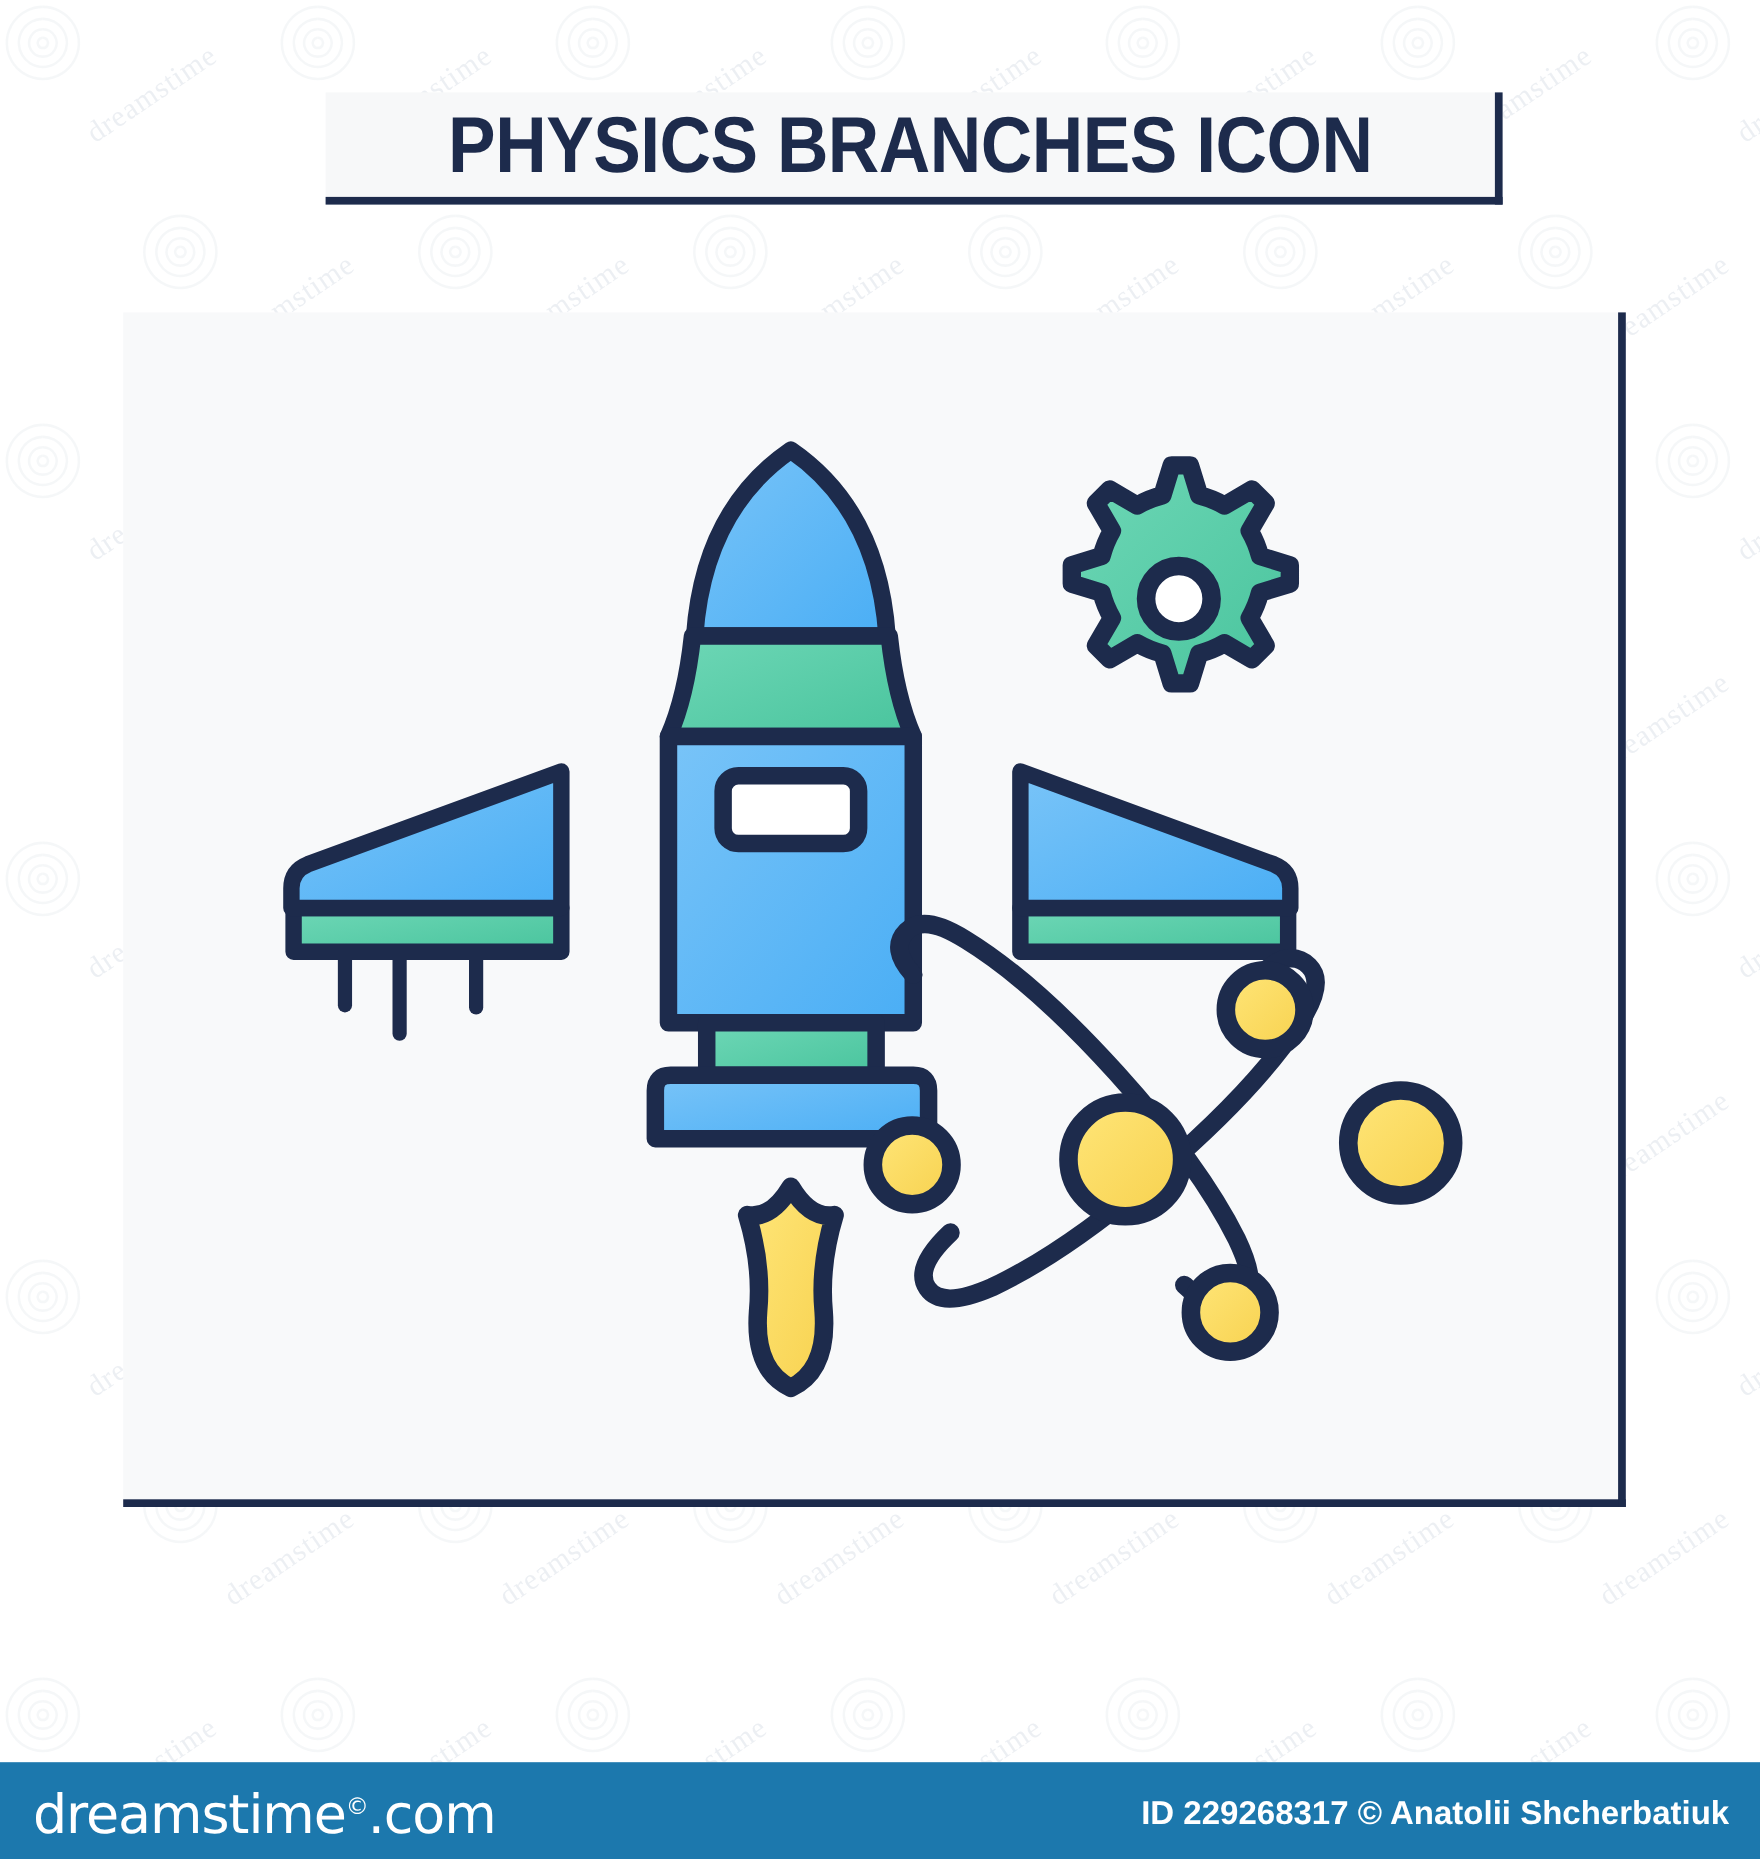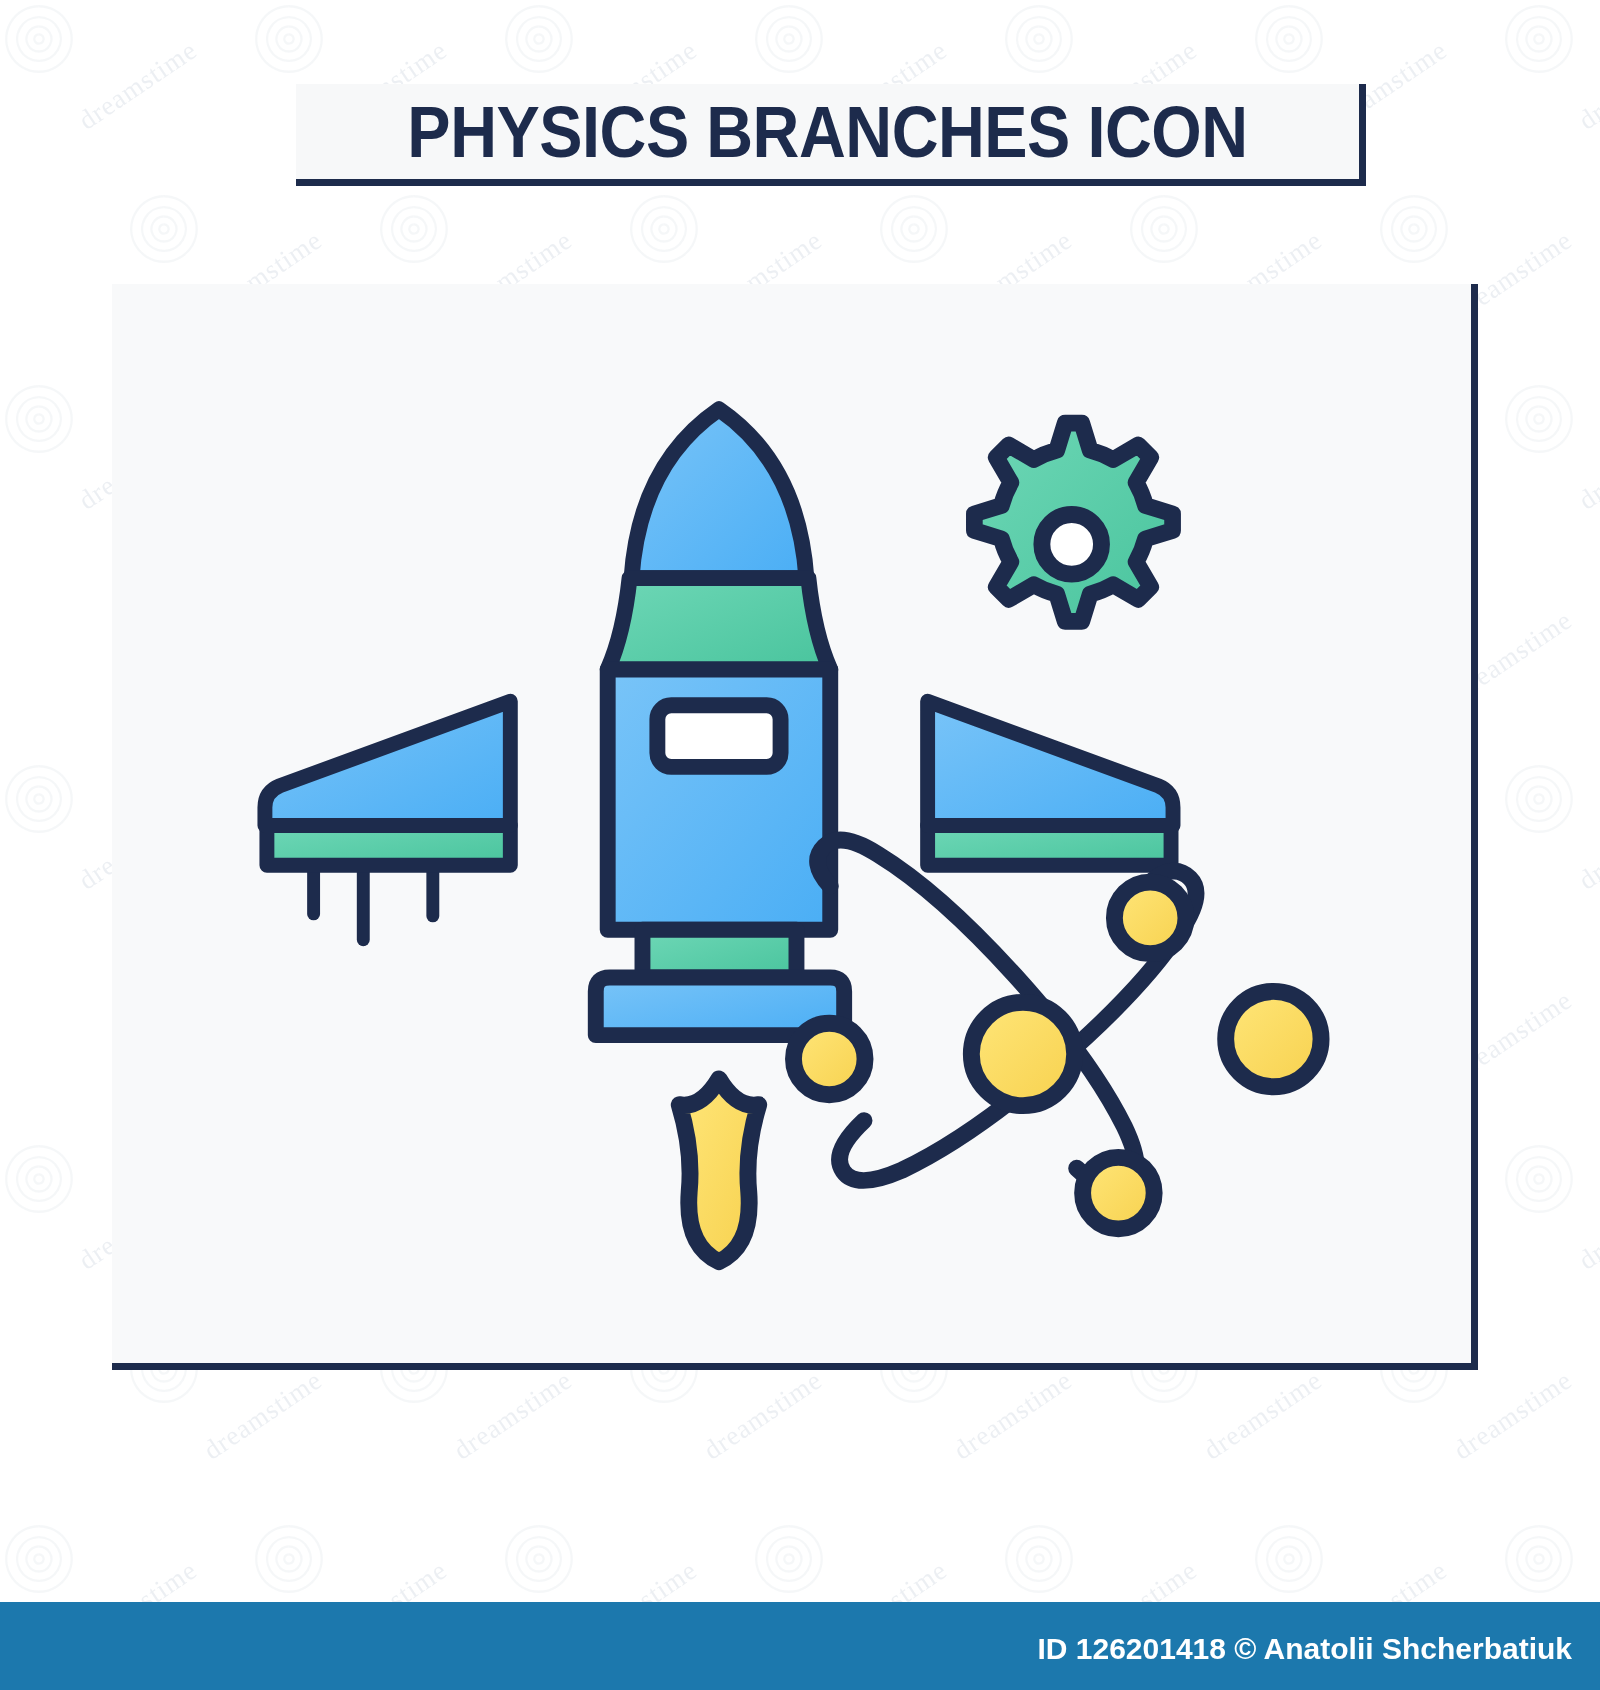--- a/index.html
+++ b/index.html
@@ -676,14 +676,17 @@
       <circle cx="1044" cy="638" r="36" fill="url(#gYel)" stroke="#1d2b4c" stroke-width="17"></circle>
       <circle cx="916" cy="775" r="52" fill="url(#gYel)" stroke="#1d2b4c" stroke-width="17"></circle>
       <circle cx="721" cy="780" r="36" fill="url(#gYel)" stroke="#1d2b4c" stroke-width="17"></circle>
       <circle cx="1012" cy="915" r="36" fill="url(#gYel)" stroke="#1d2b4c" stroke-width="17"></circle>
       <circle cx="1168" cy="760" r="48" fill="url(#gYel)" stroke="#1d2b4c" stroke-width="17"></circle>
     </g>
   </svg>
 </div>
 
 <div class="footer">
-  <div class="credit">ID 126201418 © Anatolii Shcherbatiuk</div>
+  <div class="ds-logo">
+    <span>dreamstime</span><span class="reg">©</span><span>.com</span>
+  </div>
+  <div class="credit">ID 229268317 © Anatolii Shcherbatiuk</div>
 </div>
 
 </body></html>

